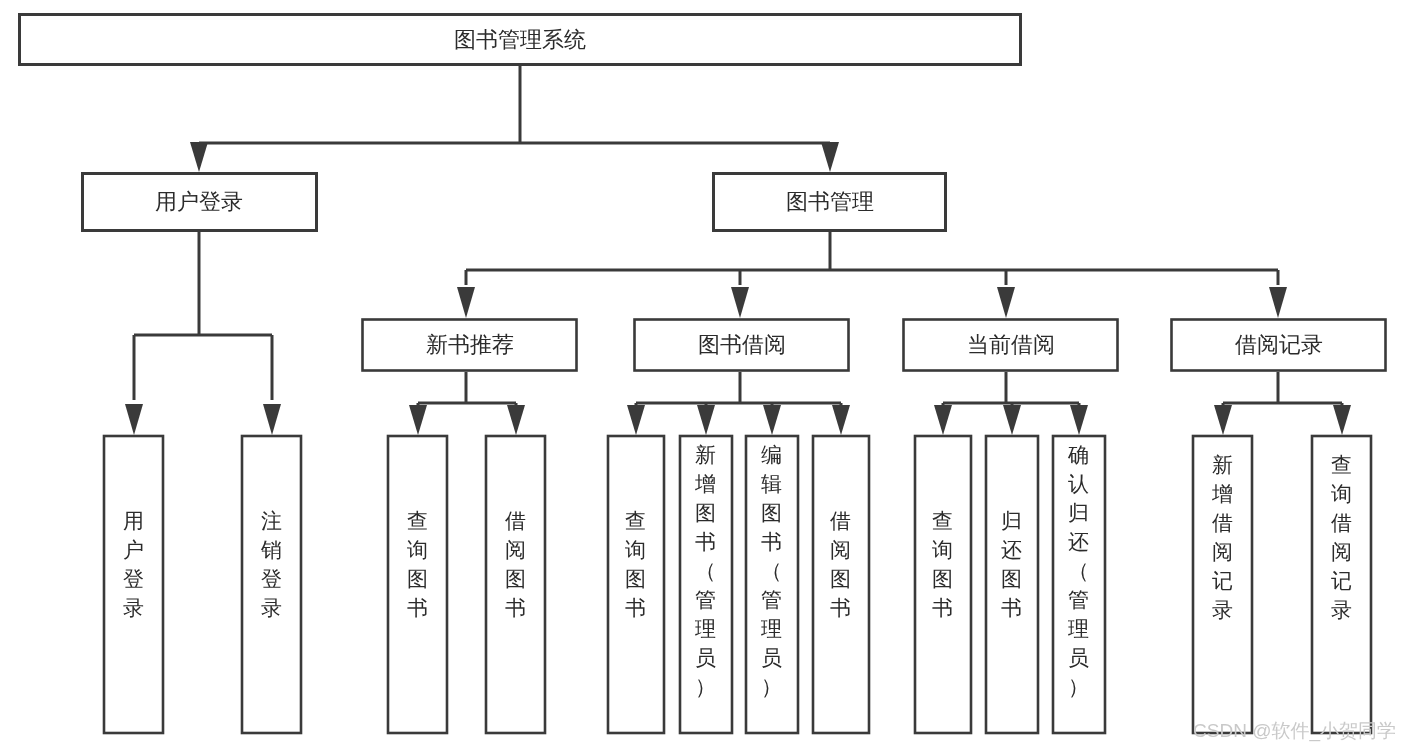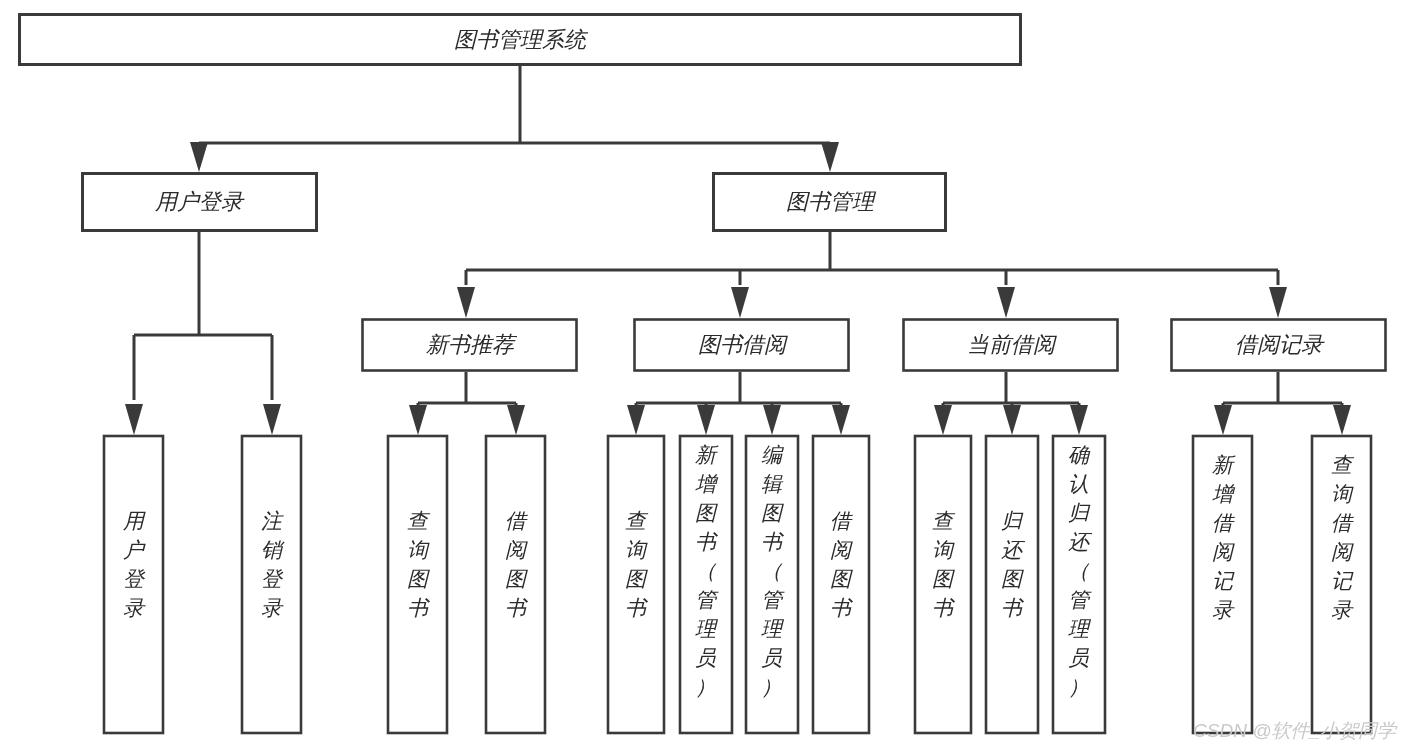--- a/index.html
+++ b/index.html
@@ -10,21 +10,20 @@
   }
   body {
     font-family: "Liberation Sans", "DejaVu Sans", sans-serif;
   }
   #diagram-root {
     position: relative;
     width: 1405px;
     height: 747px;
     background: #ffffff;
     overflow: hidden;
-    font-style: italic;
   }
   svg.diagram-canvas {
     display: block;
     width: 1405px;
     height: 747px;
   }
   .node-box {
     fill: #ffffff;
     stroke: #3a3a3a;
     stroke-width: 3;

